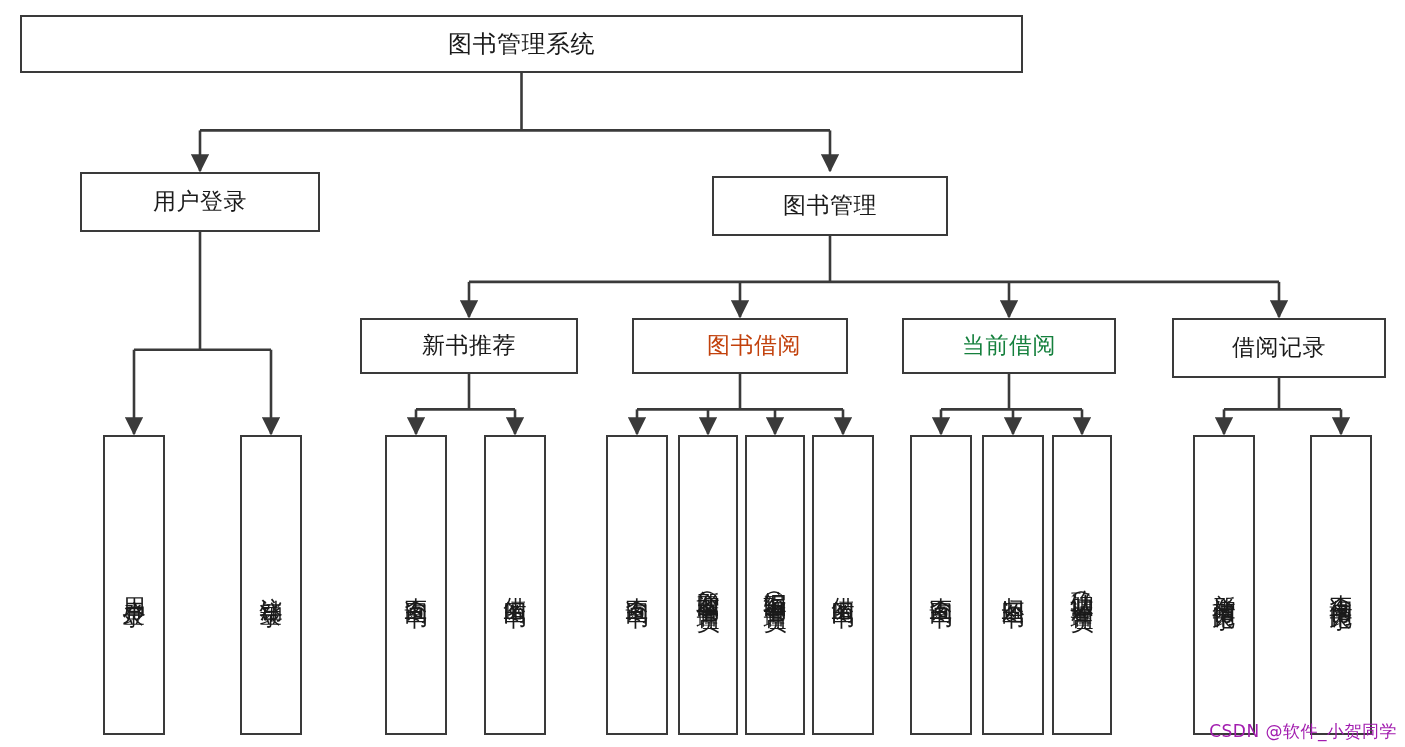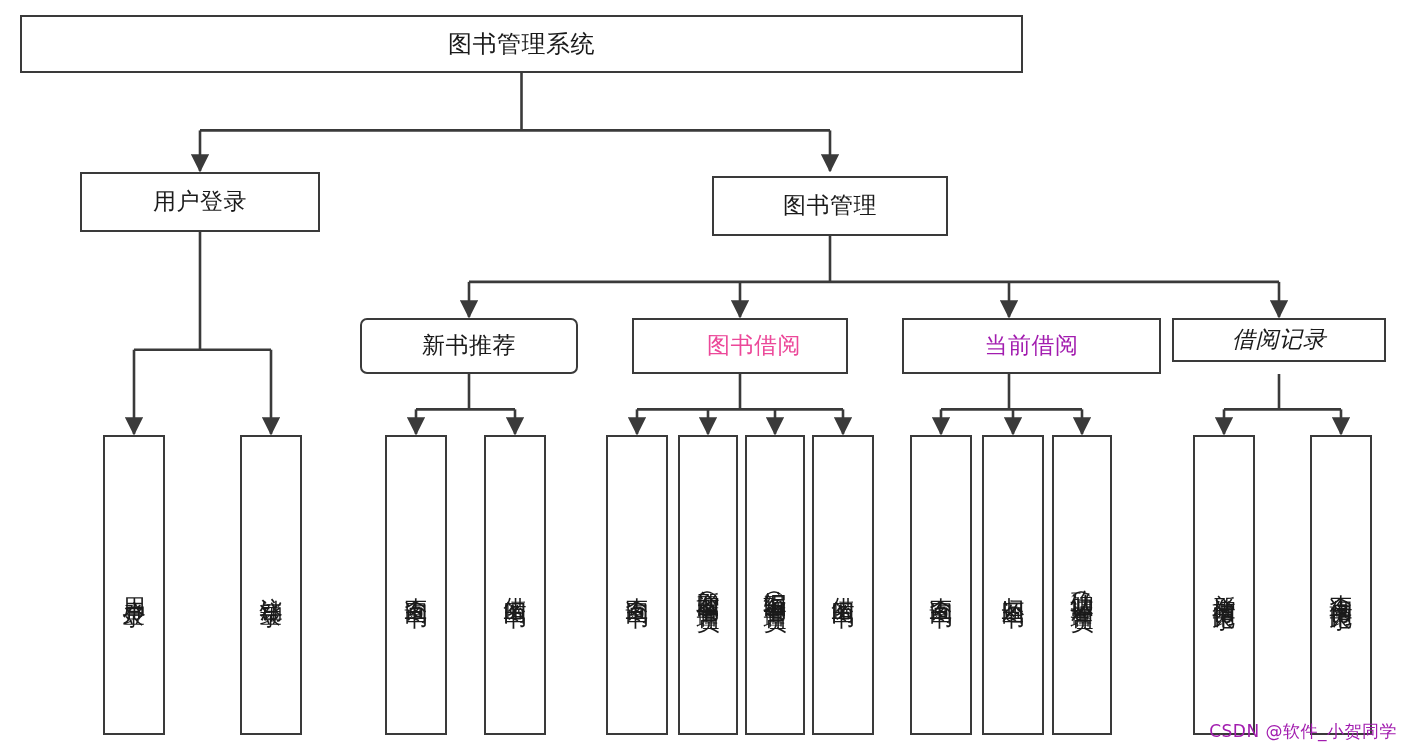--- a/index.html
+++ b/index.html
@@ -128,30 +128,30 @@
   <div id="nodes-layer">
       <div class="node horiz root" style="left: 20px; top: 15px; width: 1003px; height: 58px; border-color: rgb(58, 58, 58); color: rgb(26, 26, 26);">
         <span class="node-label">图书管理系统</span>
       </div>
       <div class="node horiz" style="left: 80px; top: 172px; width: 240px; height: 60px; border-color: rgb(58, 58, 58); color: rgb(26, 26, 26);">
         <span class="node-label">用户登录</span>
       </div>
       <div class="node horiz" style="left: 712px; top: 176px; width: 236px; height: 60px; border-color: rgb(58, 58, 58); color: rgb(26, 26, 26);">
         <span class="node-label">图书管理</span>
       </div>
-      <div class="node horiz" style="left: 360px; top: 318px; width: 218px; height: 56px; border-color: rgb(58, 58, 58); color: rgb(26, 26, 26); border-radius: 7px;">
+      <div class="node horiz" style="left: 360px; top: 318px; width: 218px; height: 56px; border-color: rgb(58, 58, 58); color: rgb(26, 26, 26);">
         <span class="node-label">新书推荐</span>
       </div>
-      <div class="node horiz" style="left: 632px; top: 318px; width: 216px; height: 56px; border-color: rgb(58, 58, 58); color: #ec4899; padding-left: 28px;">
+      <div class="node horiz" style="left: 632px; top: 318px; width: 216px; height: 56px; border-color: rgb(58, 58, 58); color: #c2410c; padding-left: 28px;">
         <span class="node-label">图书借阅</span>
       </div>
-      <div class="node horiz" style="left: 902px; top: 318px; width: 259px; height: 56px; border-color: rgb(58, 58, 58); color: #a21caf;">
+      <div class="node horiz" style="left: 902px; top: 318px; width: 214px; height: 56px; border-color: rgb(58, 58, 58); color: #15803d;">
         <span class="node-label">当前借阅</span>
       </div>
-      <div class="node horiz" style="left: 1172px; top: 318px; width: 214px; height: 44px; border-color: rgb(58, 58, 58); color: rgb(26, 26, 26); font-style: italic;">
+      <div class="node horiz" style="left: 1172px; top: 318px; width: 214px; height: 60px; border-color: rgb(58, 58, 58); color: rgb(26, 26, 26);">
         <span class="node-label">借阅记录</span>
       </div>
       <div class="node vert" style="left: 103px; top: 435px; width: 62px; height: 300px; border-color: rgb(58, 58, 58); color: rgb(26, 26, 26);">
         <span class="node-label">用户登录</span>
       </div>
       <div class="node vert" style="left: 240px; top: 435px; width: 62px; height: 300px; border-color: rgb(58, 58, 58); color: rgb(26, 26, 26);">
         <span class="node-label">注销登录</span>
       </div>
       <div class="node vert" style="left: 385px; top: 435px; width: 62px; height: 300px; border-color: rgb(58, 58, 58); color: rgb(26, 26, 26);">
         <span class="node-label">查询图书</span>

